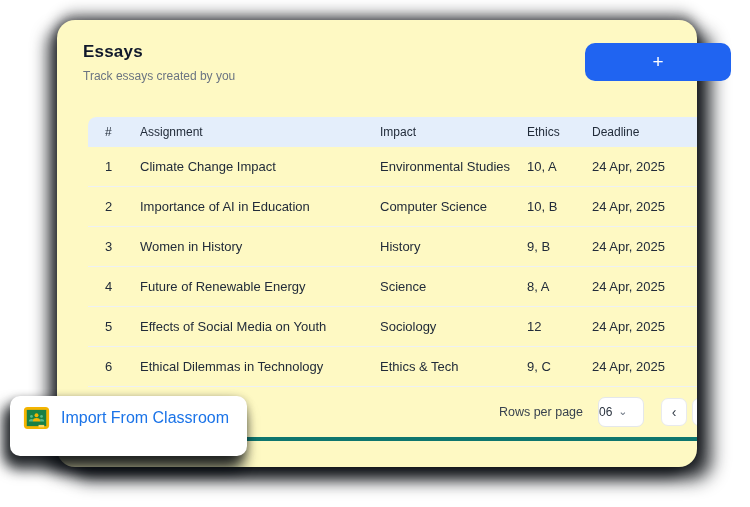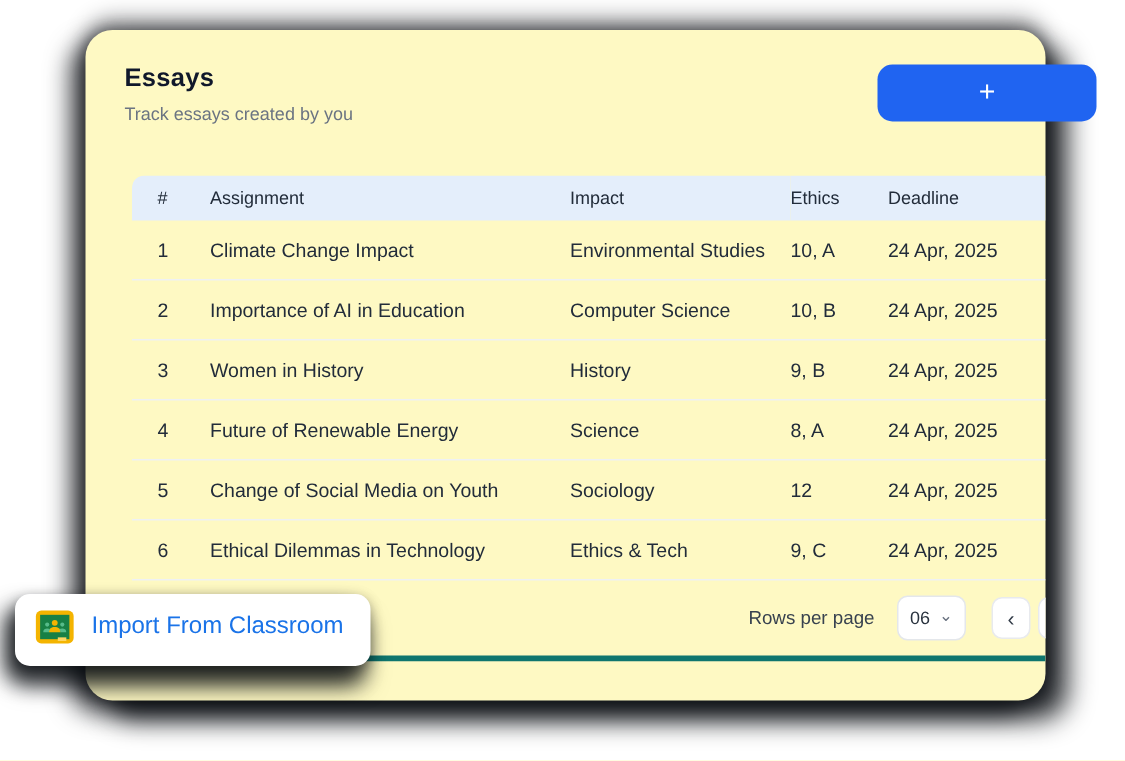--- a/index.html
+++ b/index.html
@@ -49,38 +49,38 @@
   }
   tbody td:first-child{padding-left:17px;}
   
   .table-footer{
     height:50px;border-bottom:4px solid #0f766e;
     display:flex;align-items:center;justify-content:flex-end;
   }
   .rpp-label{font-size:12.5px;color:#38424f;margin-right:15px;}
   .rpp-select{
     width:44px;height:28px;border:1px solid #e4e7eb;border-radius:7px;
-    display:flex;align-items:center;justify-content:center;gap:6px;
+    display:flex;align-items:center;gap:6px;
     font-size:12px;color:#2a333f;cursor:pointer;background:#fff;
   }
   .chev-down{font-size:11px;color:#6b7482;line-height:1;margin-top:-2px;}
   .page-btn{
     width:26px;height:28px;border:1px solid #e8eaee;border-radius:7px;
     display:flex;align-items:center;justify-content:center;
     background:#fff;cursor:pointer;font-size:14px;color:#333c48;
     font-family:inherit;padding:0;
   }
   .prev-btn{margin-left:17px;}
   .next-btn{margin-left:5px;margin-right:-21px;}
   
   .import-badge{
     position:absolute;left:10px;top:396px;height:44px;z-index:5;
     background:#ffffff;border-radius:10px;
     display:flex;align-items:center;gap:11px;
-    padding:0 18px 4px 13px;cursor:pointer;
+    padding:0 18px 16px 13px;cursor:pointer;
     box-shadow:
       -7px 9px 14px rgba(8,11,16,.78),
       -2px 14px 14px rgba(8,11,16,.55),
       0 2px 8px rgba(8,11,16,.25);
   }
   .import-label{font-size:16px;font-weight:500;color:#1a73e8;}
   .classroom-icon{width:27px;height:26px;display:block;}
 </style>
 </head>
 <body>
@@ -138,21 +138,21 @@
           </tr>
           <tr>
             <td>4</td>
             <td>Future of Renewable Energy</td>
             <td>Science</td>
             <td>8, A</td>
             <td>24 Apr, 2025</td>
           </tr>
           <tr>
             <td>5</td>
-            <td>Change of Social Media on Youth</td>
+            <td>Effects of Social Media on Youth</td>
             <td>Sociology</td>
             <td>12</td>
             <td>24 Apr, 2025</td>
           </tr>
           <tr>
             <td>6</td>
             <td>Ethical Dilemmas in Technology</td>
             <td>Ethics &amp; Tech</td>
             <td>9, C</td>
             <td>24 Apr, 2025</td>

